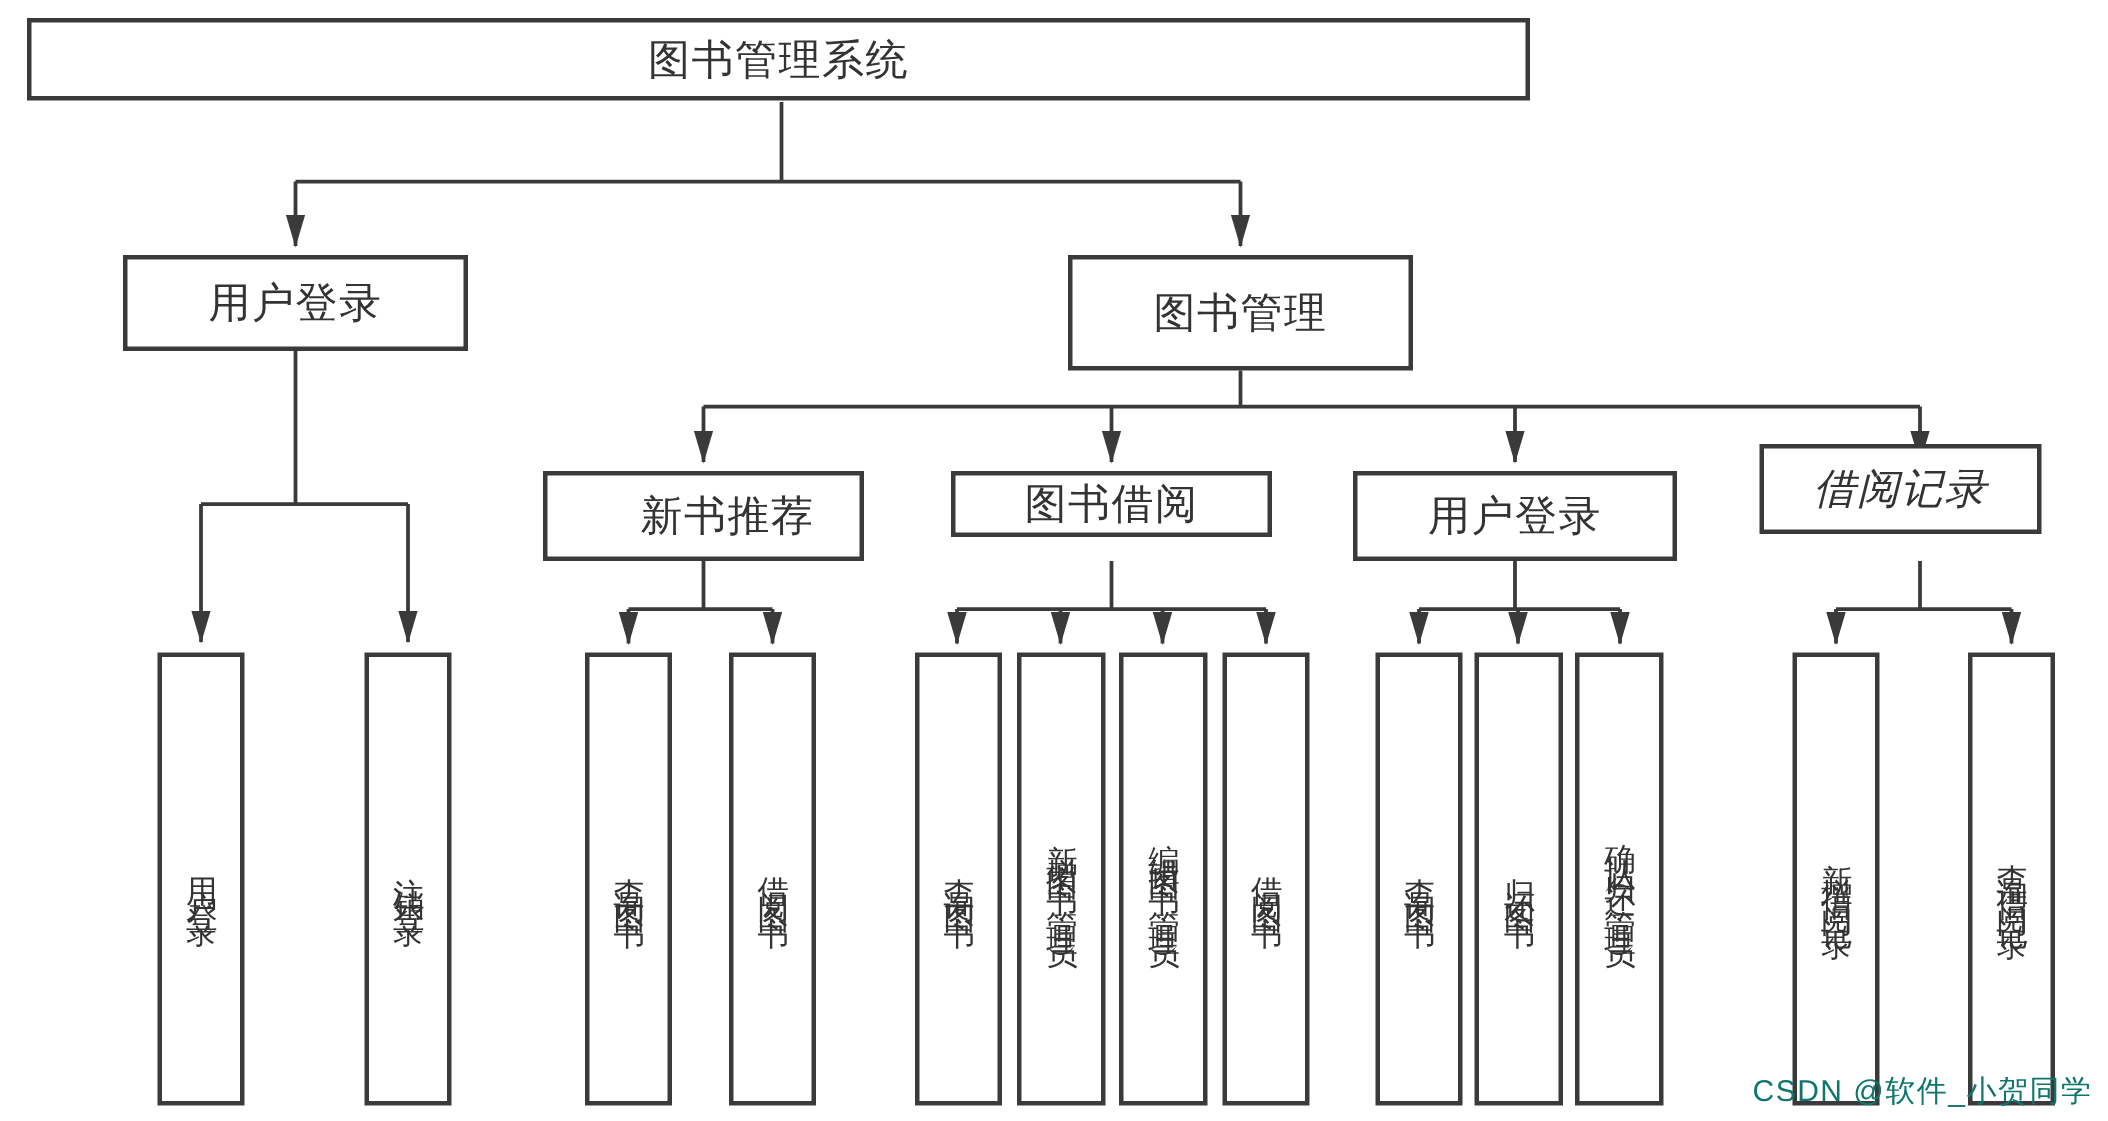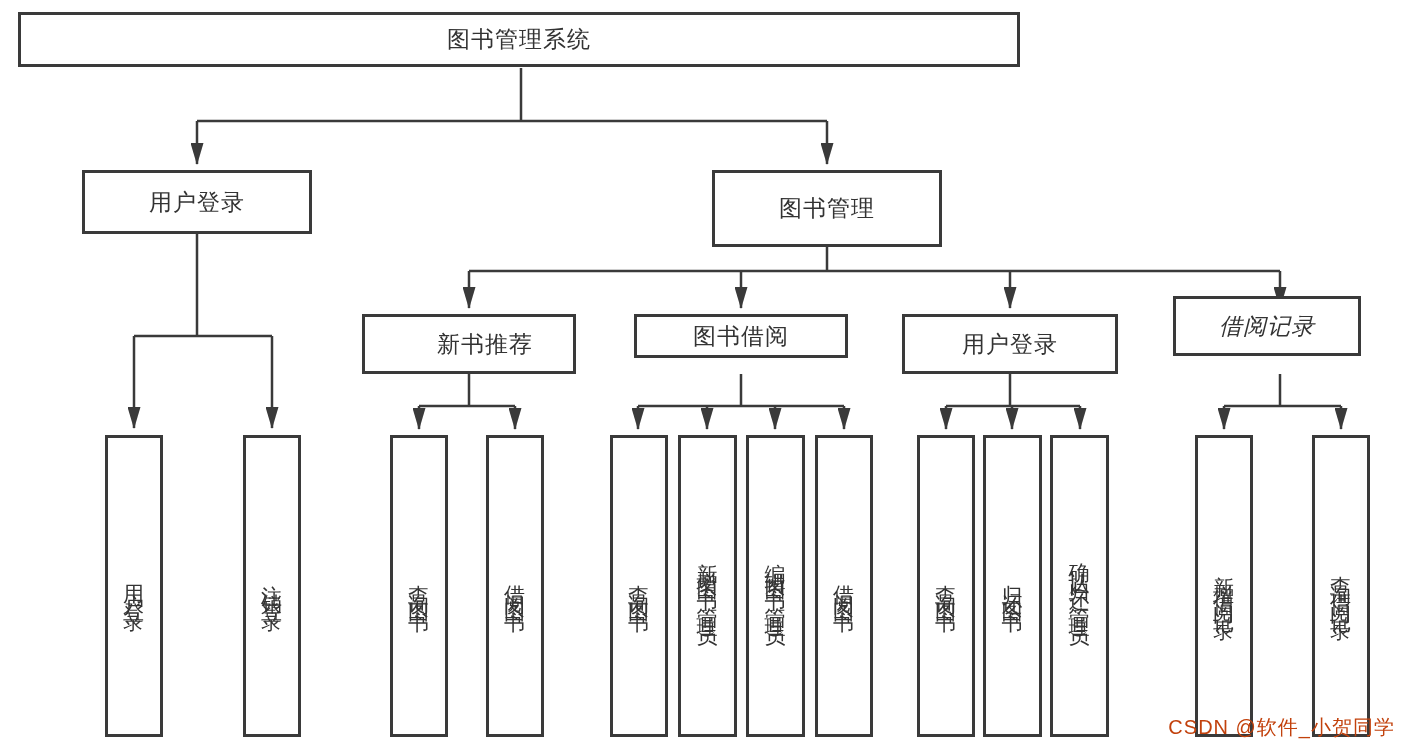--- a/index.html
+++ b/index.html
@@ -16,39 +16,39 @@
   .box {
     position: absolute;
     border: 3px solid #3a3a3a;
     background: #ffffff;
     display: flex;
     align-items: center;
     justify-content: center;
     z-index: 2;
   }
   .h-label {
-    font-size: 23px;
+    font-size: 28px;
     letter-spacing: 1px;
     white-space: nowrap;
   }
   .leaf { top: 435px; width: 58px; height: 302px; }
   .v-label {
     writing-mode: vertical-rl;
     text-orientation: mixed;
     font-size: 21px;
     line-height: 1;
     letter-spacing: 9px;
     white-space: nowrap;
   }
   .watermark {
     position: absolute;
     right: 10px;
     top: 714px;
     font-size: 20px;
-    color: #c2410c;
+    color: #0f766e;
     letter-spacing: 1px;
     z-index: 5;
     white-space: nowrap;
   }
 </style>
 </head>
 <body>
 
 <svg class="wires" width="1405" height="747" viewBox="0 0 1405 747">
   <defs>

